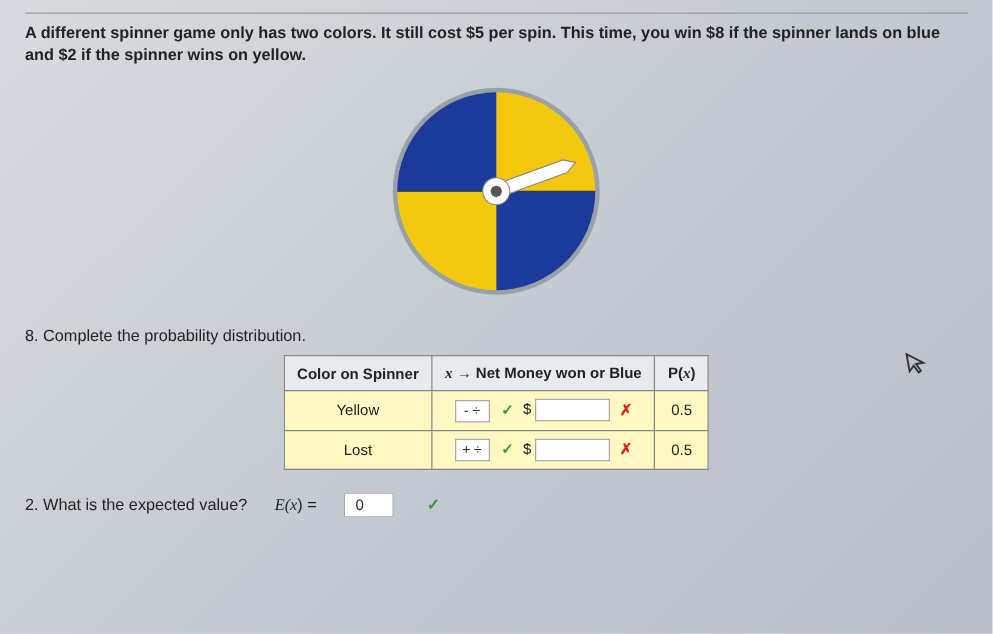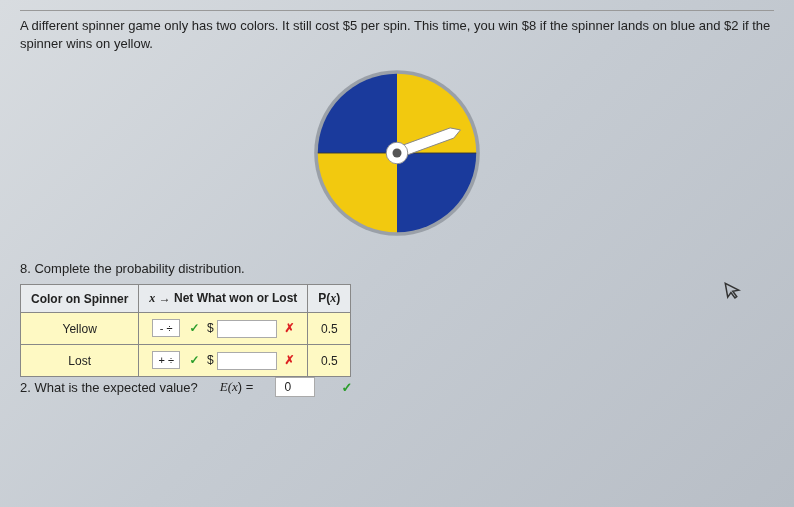--- a/index.html
+++ b/index.html
@@ -7,25 +7,25 @@
     font-family: Arial, sans-serif;
     background: linear-gradient(135deg, #d8dce0 0%, #c5cbd2 50%, #b8bec6 100%);
     width: 794px;
     height: 507px;
     padding: 10px 20px;
     font-size: 13px;
     color: #222;
     position: relative;
   }
   .hr { border-top: 1px solid #999; margin-bottom: 6px; }
-  .problem-text { line-height: 1.4; margin-bottom: 8px; }
+  .problem-text { line-height: 1.4; margin-bottom: 8px; font-weight: bold; }
   .spinner-wrap { text-align: center; margin: 10px 0 15px; }
   .spinner-svg { width: 180px; height: 180px; }
   .q1 { margin-bottom: 8px; }
-  .table-wrap { display: flex; }
+  .table-wrap { display: flex; justify-content: center; margin-bottom: 18px; }
   table { border-collapse: collapse; background: #e8ebee; }
   th, td { border: 1px solid #888; padding: 6px 10px; text-align: center; font-size: 12px; }
   th { font-weight: bold; background: #e8ebee; }
   td { background: #fef9c3; }
   .sign-select {
     display: inline-block; border: 1px solid #aaa; background: #fff;
     padding: 2px 4px; font-size: 11px; margin-right: 2px;
     min-width: 28px;
   }
   .check { color: #2a9d2a; font-weight: bold; margin: 0 4px; }
@@ -76,21 +76,21 @@
 <p class="q1">8. Complete the probability distribution.</p>
 
 <div class="table-wrap">
   <table>
     <tbody>
         <tr>
       <th>Color on Spinner</th>
       <th>
         <span class="math-i">x</span>
         <span>→</span>
-        <span>Net What won or Lost</span>
+        <span>Net Money won or Blue</span>
       </th>
       <th>
         <span>P(</span><span class="math-i">x</span><span>)</span>
       </th>
     </tr>
     <tr>
       <td>Yellow</td>
       <td>
         <span class="sign-select">-   ÷</span>
         <span class="check">✓</span>

